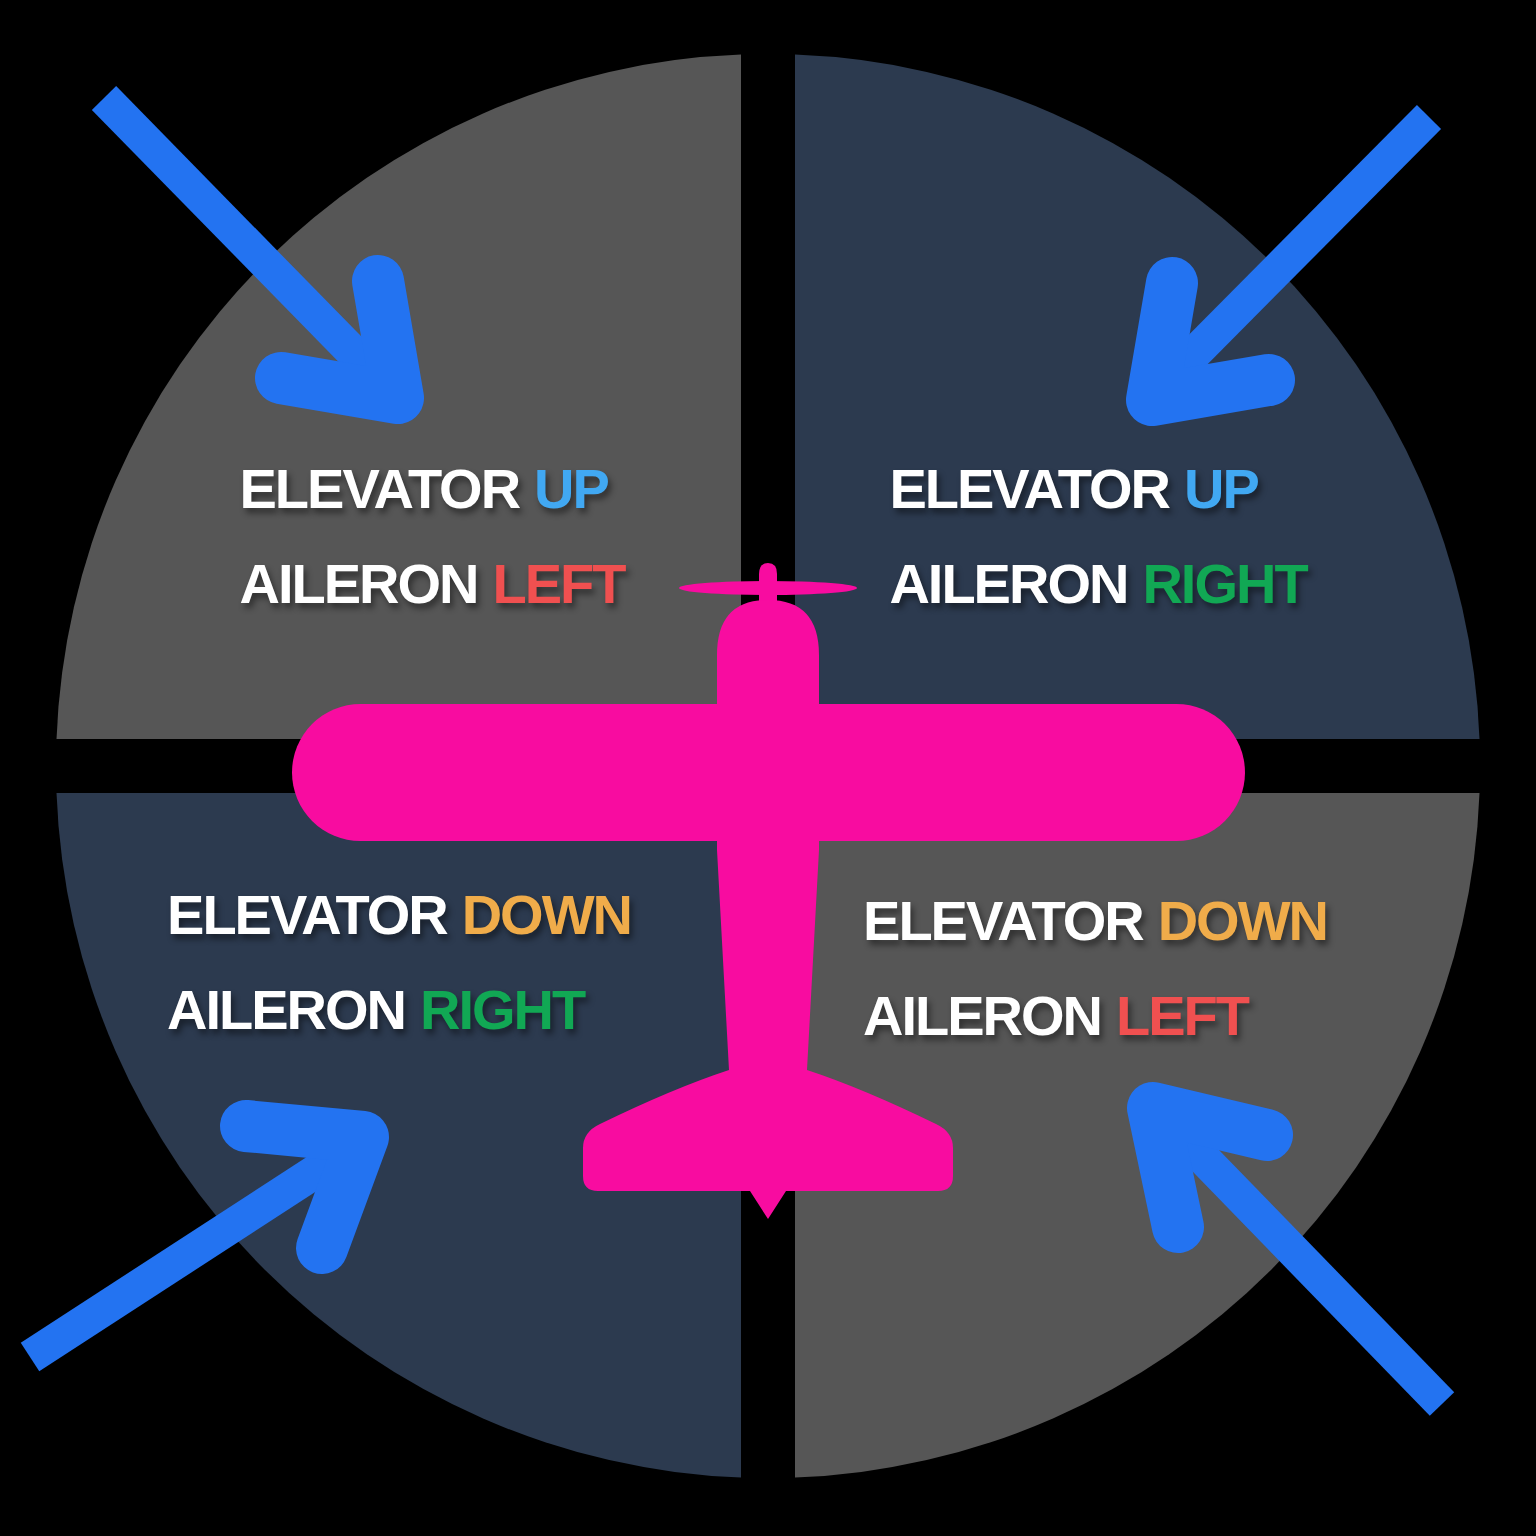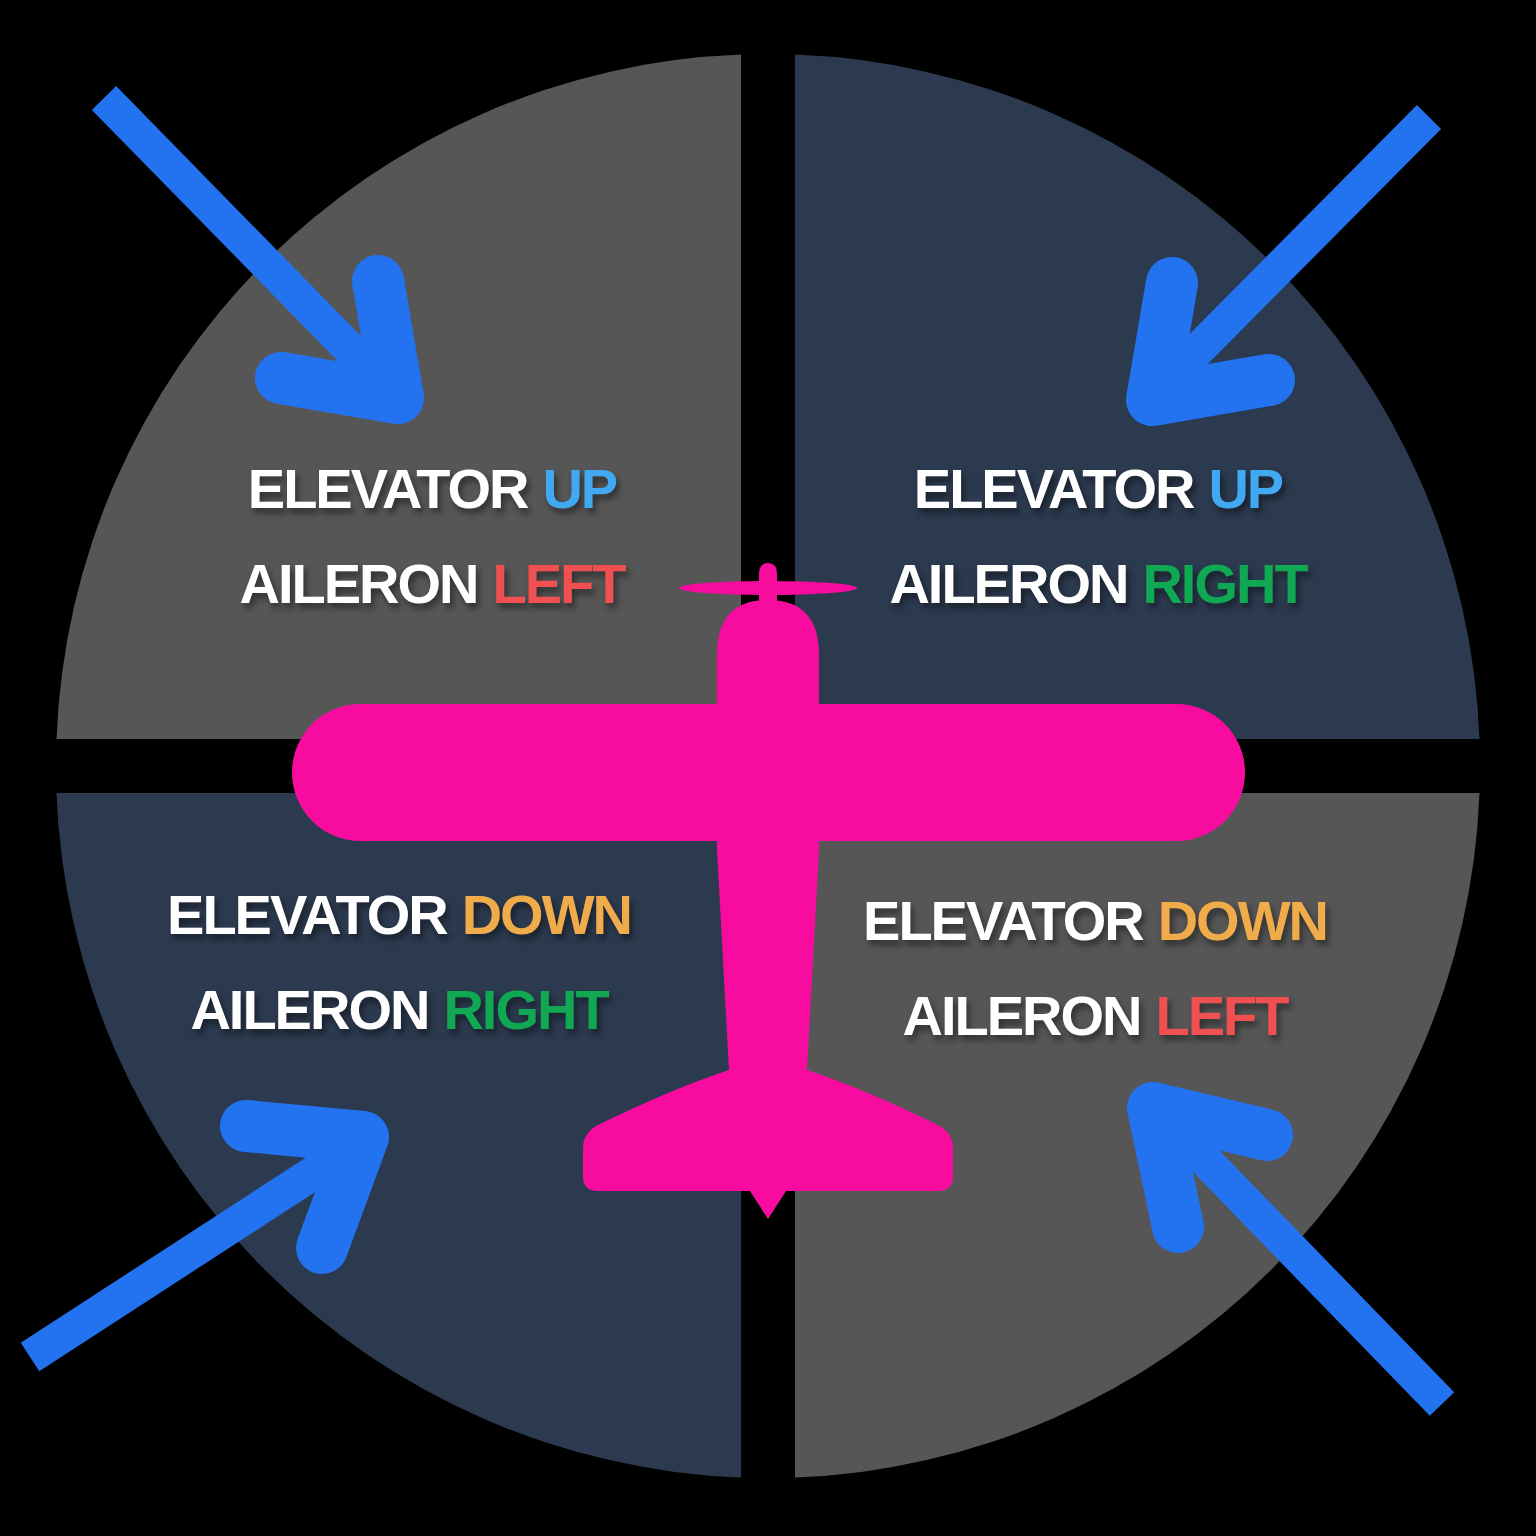--- a/index.html
+++ b/index.html
@@ -12,21 +12,21 @@
     font-family: "Liberation Sans", sans-serif;
   }
   #scene {
     position: absolute;
     left: 0; top: 0;
     width: 1536px; height: 1536px;
   }
   .quad-label {
     position: absolute;
     transform: translate(-50%, -50%);
-    text-align: center;
+    text-align: left;
     white-space: nowrap;
     font-weight: 700;
     font-size: 56px;
     letter-spacing: -2px;
     line-height: 95px;
     color: #FFFFFF;
     text-shadow: 3px 5px 6px rgba(0,0,0,0.45);
   }
   .label-line { display: block; }
   .colored-word { margin-left: 15px; }

